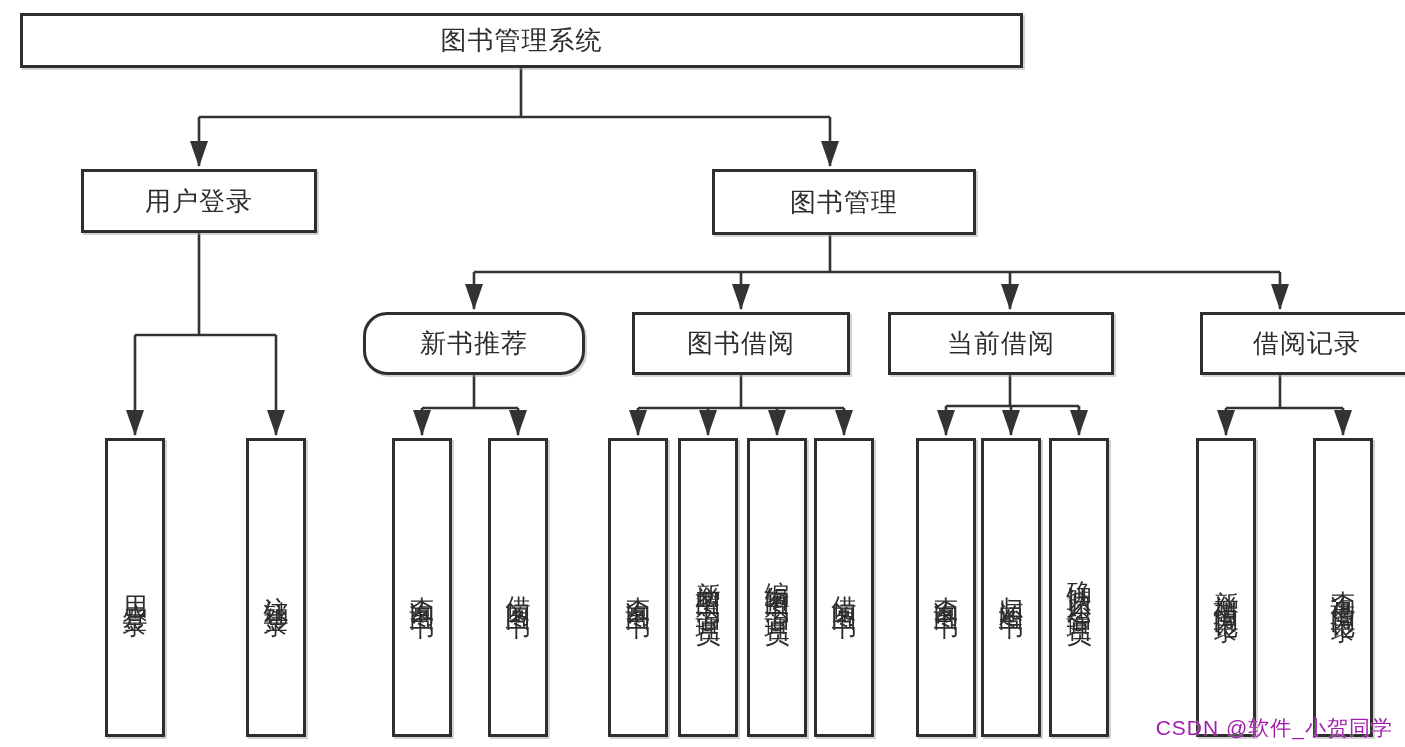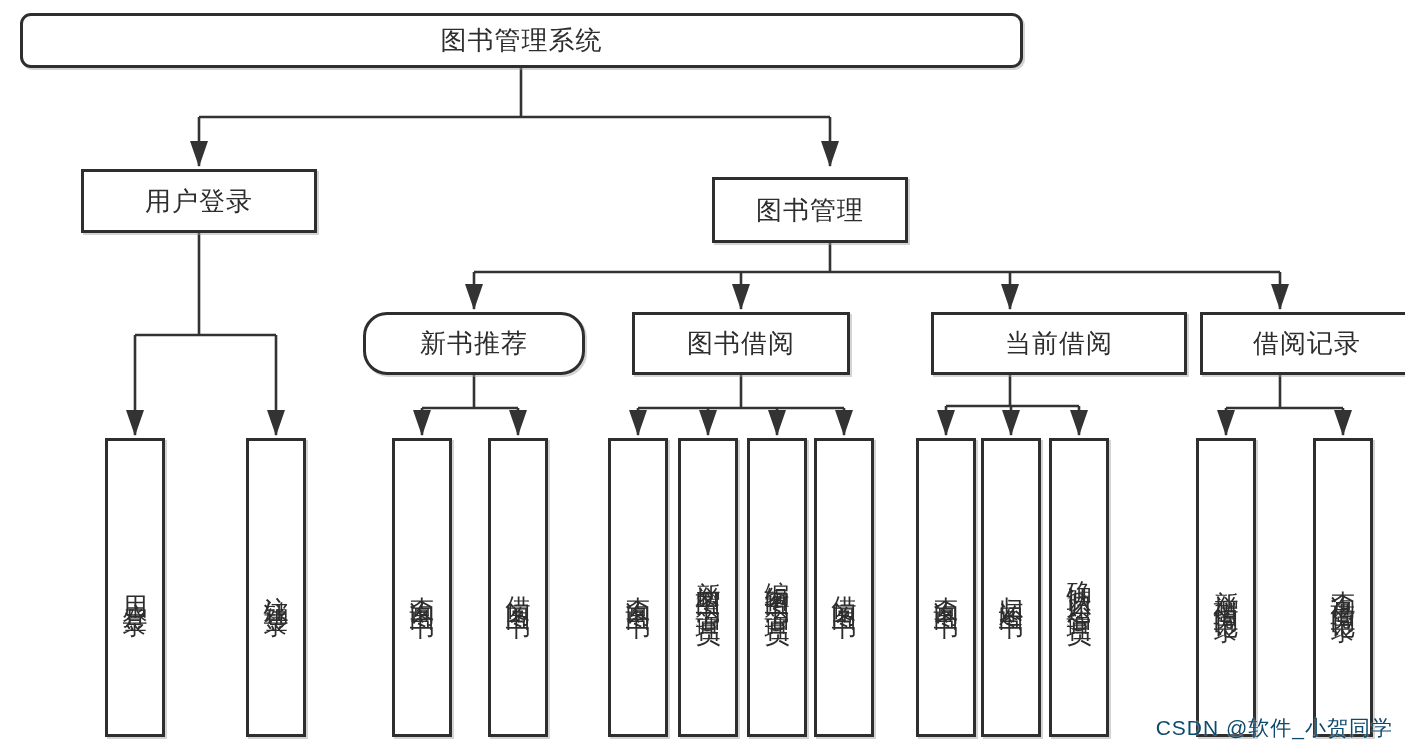--- a/index.html
+++ b/index.html
@@ -40,29 +40,29 @@
   }
   .vnode .vtext {
     writing-mode: vertical-rl;
     text-orientation: mixed;
     font-size: 25px;
     letter-spacing: 6px;
     line-height: 1;
     white-space: nowrap;
   }
   
-  .n-root   { left: 20px;  top: 13px;  width: 1003px; height: 55px; border-radius: 11px; }
+  .n-root   { left: 20px;  top: 13px;  width: 1003px; height: 55px; }
   
   .n-ulogin { left: 81px;  top: 169px; width: 236px; height: 64px; }
-  .n-bmgmt  { left: 712px; top: 169px; width: 196px; height: 66px; margin-top: 8px; }
+  .n-bmgmt  { left: 712px; top: 169px; width: 264px; height: 66px; }
   
   .n-l2 { top: 312px; height: 63px; }
   .n-newrec  { left: 363px;  width: 222px; border-radius: 24px; }
   .n-borrow  { left: 632px;  width: 218px; }
-  .n-current { left: 931px;  width: 256px; }
+  .n-current { left: 888px;  width: 226px; }
   .n-records { left: 1173px; width: 214px; margin-left: 27px; }
   
   .n-tall { top: 438px; width: 60px; height: 299px; }
   .n-t1  { left: 105px; }
   .n-t2  { left: 246px; }
   .n-t3  { left: 392px; }
   .n-t4  { left: 488px; }
   .n-t5  { left: 608px; }
   .n-t6  { left: 678px; }
   .n-t7  { left: 747px; }
@@ -70,21 +70,21 @@
   .n-t9  { left: 916px; }
   .n-t10 { left: 981px; }
   .n-t11 { left: 1049px; }
   .n-t12 { left: 1196px; }
   .n-t13 { left: 1313px; }
   #watermark {
     position: absolute;
     right: 12px;
     bottom: 5px;
     font-size: 21px;
-    color: #0c4a6e;
+    color: #a21caf;
     letter-spacing: 1px;
     white-space: nowrap;
     text-shadow: 0 0 2px #ffffff;
     z-index: 5;
   }
 </style>
 </head>
 <body>
 
 <div id="canvas">

